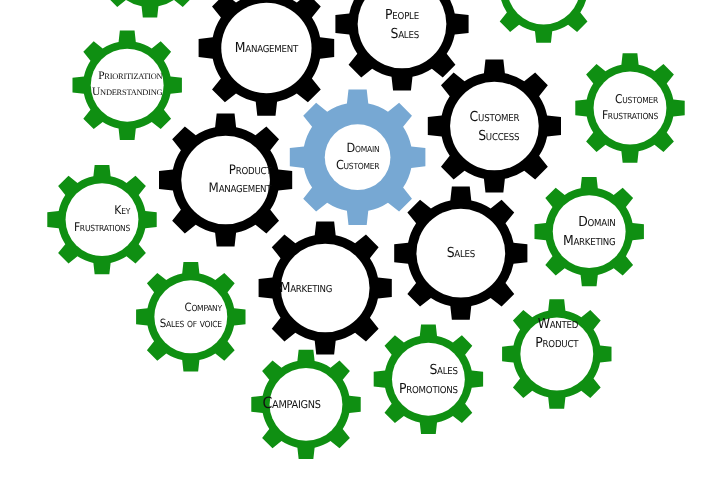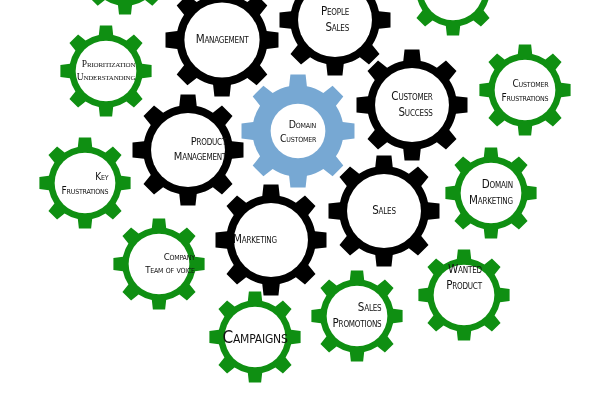--- a/index.html
+++ b/index.html
@@ -121,33 +121,33 @@
         <span class="line">Frustrations</span>
       </div>
       <div class="gear-label" style="left: 85px; top: 183px; font-size: 10px;">
         <span class="line">Key</span>
         <span class="line">Frustrations</span>
       </div>
       <div class="gear-label" style="left: 491px; top: 193px; font-size: 11.5px;">
         <span class="line">Domain</span>
         <span class="line">Marketing</span>
       </div>
-      <div class="gear-label" style="left: 170px; top: 264px; font-size: 9.5px;">
+      <div class="gear-label" style="left: 159px; top: 264px; font-size: 9.5px;">
         <span class="line">Company</span>
-        <span class="line">Team of voice</span>
+        <span class="line">Sales of voice</span>
       </div>
       <div class="gear-label" style="left: 464px; top: 278px; font-size: 11.5px;">
         <span class="line">Wanted</span>
         <span class="line">Product</span>
       </div>
       <div class="gear-label" style="left: 357px; top: 316px; font-size: 11.5px;">
         <span class="line">Sales</span>
         <span class="line">Promotions</span>
       </div>
-      <div class="gear-label" style="left: 255px; top: 337px; font-size: 17px;">
+      <div class="gear-label" style="left: 243px; top: 337px; font-size: 13px;">
         <span class="line">Campaigns</span>
       </div>
       <div class="gear-label" style="left: 222px; top: 40px; font-size: 11.5px;">
         <span class="line">Management</span>
       </div>
       <div class="gear-label" style="left: 335px; top: 20px; font-size: 11.5px;">
         <span class="line">People</span>
         <span class="line">Sales</span>
       </div>
       <div class="gear-label" style="left: 412px; top: 105px; font-size: 11.5px;">

